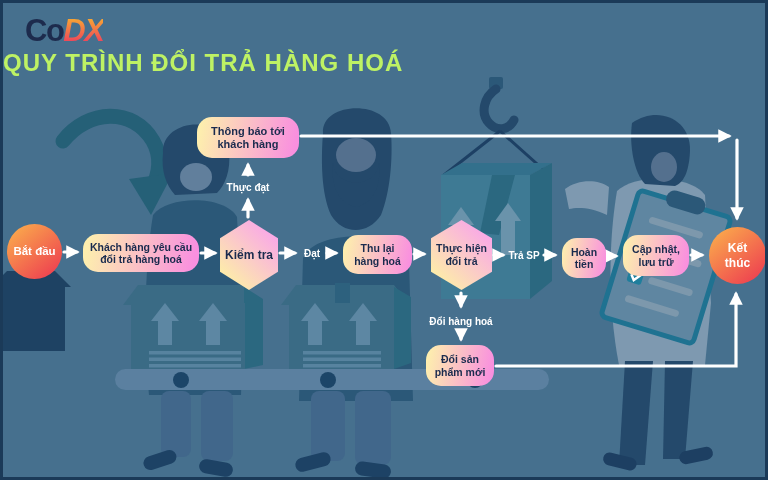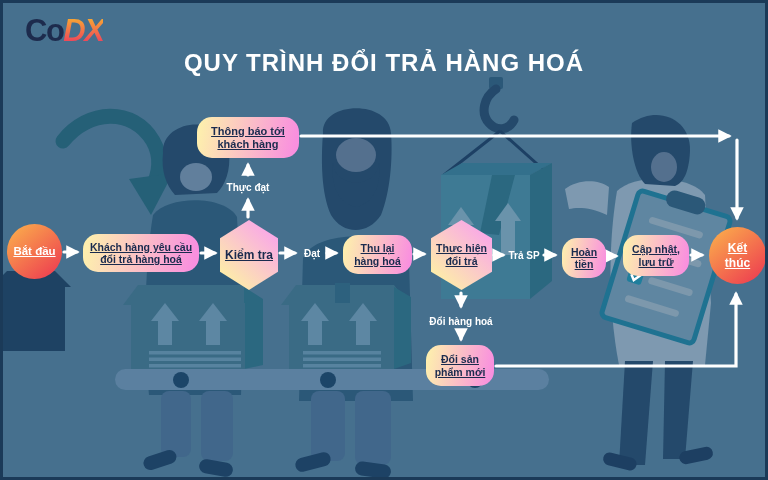--- a/index.html
+++ b/index.html
@@ -7,25 +7,25 @@
     position:relative;width:768px;height:480px;overflow:hidden;
     background:#46708e;border:3px solid #1b3a58;box-sizing:border-box;
     font-family:"Liberation Sans","DejaVu Sans",sans-serif;
   }
   .layer{position:absolute;left:0;top:0;}
   
   .logo{position:absolute;left:22px;top:12px;font-size:31px;font-weight:800;letter-spacing:-1.5px;line-height:1;}
   .logo-co{color:#1d2b4d;}
   .logo-dx{background:linear-gradient(180deg,#f7a733 15%,#ee3a5f 90%);-webkit-background-clip:text;background-clip:text;color:transparent;font-style:italic;}
   
-  .title{position:absolute;left:0;top:46px;width:100%;text-align:center;
-    color:#ffffff;font-size:24px;font-weight:800;letter-spacing:1px;}
+  .title{position:absolute;left:0;top:46px;width:100%;text-align:left;
+    color:#bef264;font-size:24px;font-weight:800;letter-spacing:1px;}
   
   .node{position:absolute;display:flex;align-items:center;justify-content:center;
-    text-align:center;font-weight:bold;color:#1a2b4e;box-sizing:border-box;text-decoration:underline;}
+    text-align:center;font-weight:bold;color:#1a2b4e;box-sizing:border-box;}
   .pill{border-radius:15px;background:linear-gradient(100deg,#fdeeae 5%,#f98fdf 95%);
     font-size:10.5px;line-height:1.18;padding:2px 5px;}
   .hex{clip-path:polygon(50% 0%,100% 26%,100% 74%,50% 100%,0% 74%,0% 26%);
     background:linear-gradient(45deg,#fdf0a6 10%,#f9a9e6 85%);
     font-size:11px;line-height:1.2;padding:2px 4px;}
   .circle{border-radius:50%;background:linear-gradient(140deg,#f9a14c 15%,#ee4150 90%);
     color:#fff;font-size:12px;line-height:1.25;}
   .edge-label{position:absolute;transform:translate(-50%,-50%);
     color:#ffffff;font-weight:bold;font-size:10px;white-space:nowrap;}
 </style>

